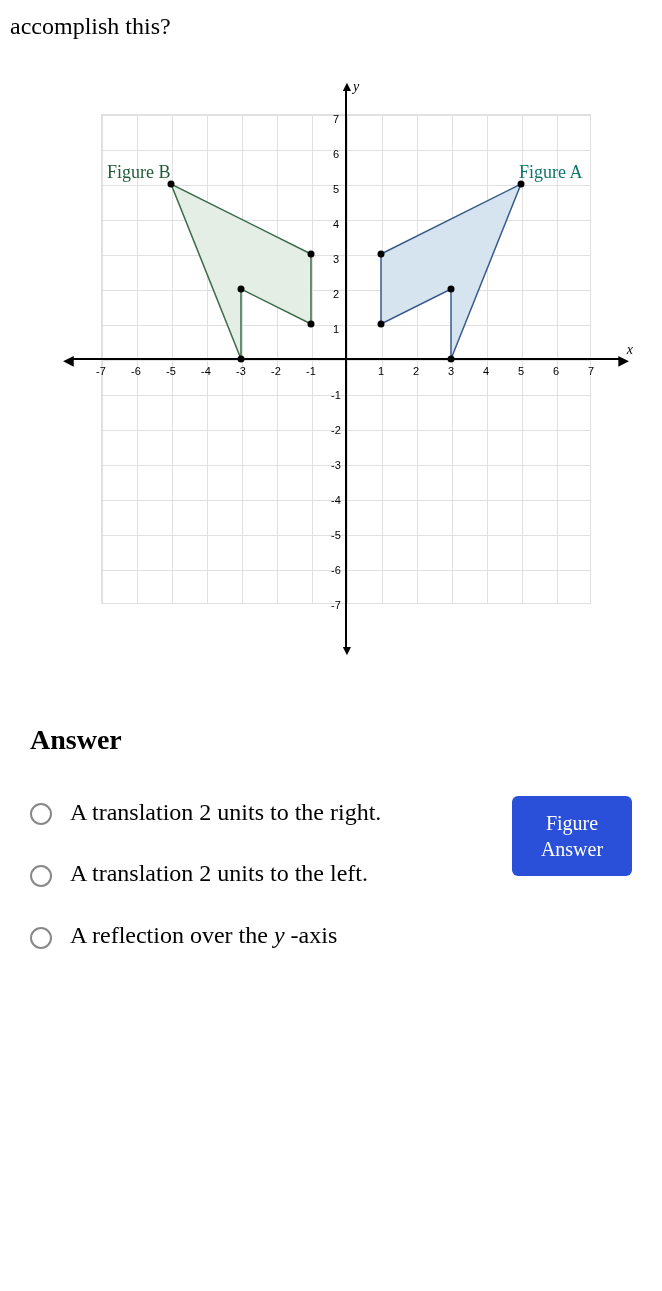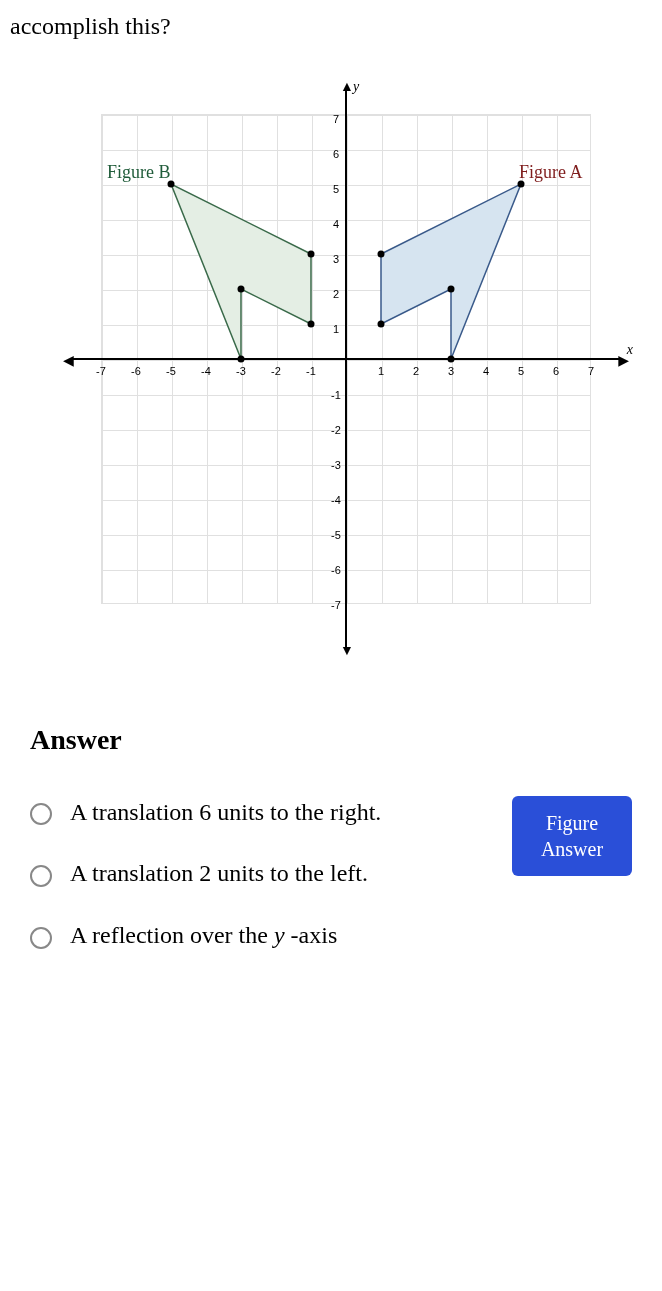--- a/index.html
+++ b/index.html
@@ -54,21 +54,21 @@
     font-size: 11px;
     font-family: Arial, sans-serif;
     color: #000;
   }
   .figure-label {
     position: absolute;
     font-family: 'Times New Roman', serif;
     font-size: 18px;
     color: #205c3a;
   }
-  .figure-label.fa { color: #7f1d1d; }
+  .figure-label.fa { color: #0f766e; }
   .shape-b { position:absolute; }
   .shape-a { position:absolute; }
   .pt { position:absolute; width:7px; height:7px; background:#000; border-radius:50%; transform:translate(-50%,-50%); }
 
   .answer-section {
     padding: 20px 30px 30px 30px;
   }
   .answer-heading {
     font-size: 28px;
     font-weight: bold;
@@ -184,21 +184,21 @@
 </div>
 
 <div class="answer-section">
   <div class="answer-heading">Answer</div>
 
   <div class="answer-row">
     <div class="options-col">
 
       <label class="option">
         <span class="radio"></span>
-        <span class="option-text">A translation 6 units to the right.</span>
+        <span class="option-text">A translation 2 units to the right.</span>
       </label>
 
       <label class="option">
         <span class="radio"></span>
         <span class="option-text">A translation 2 units to the left.</span>
       </label>
 
 
       <label class="option">
         <span class="radio"></span>

